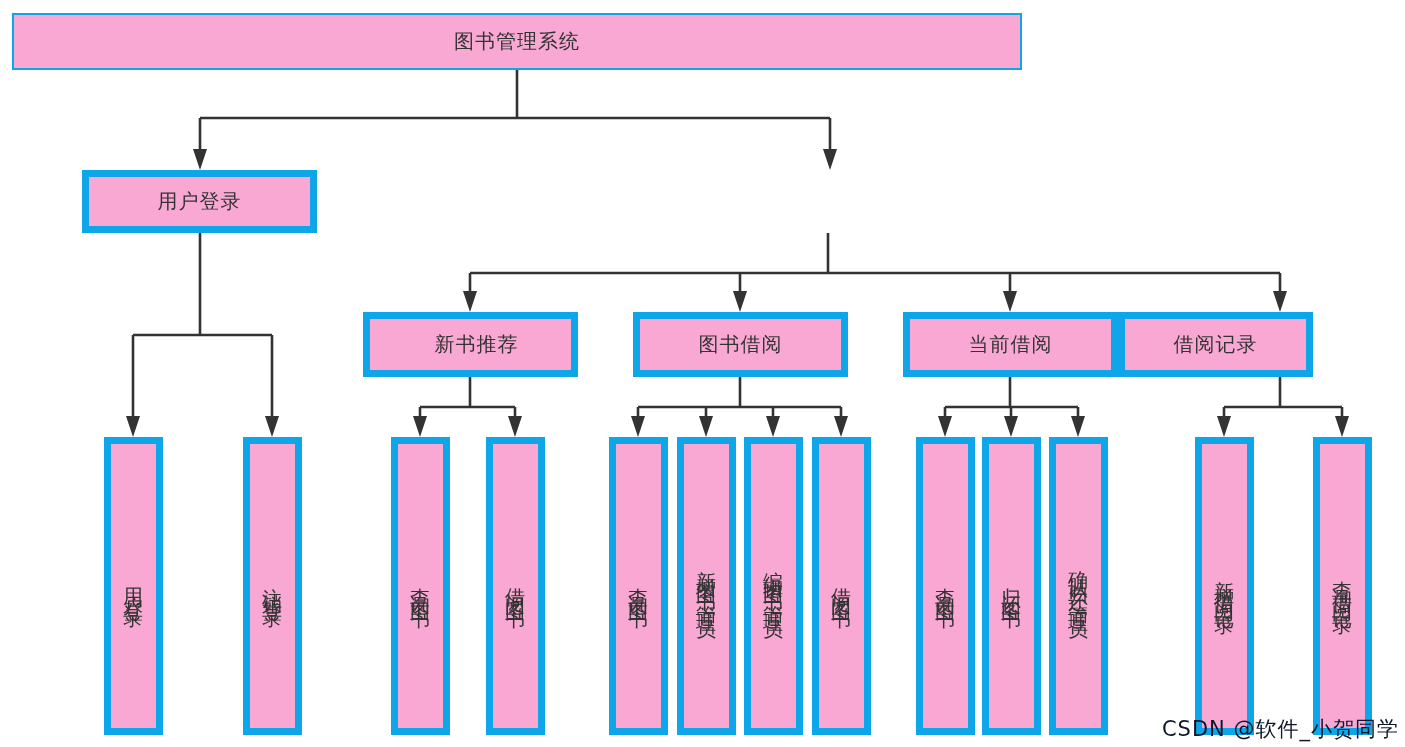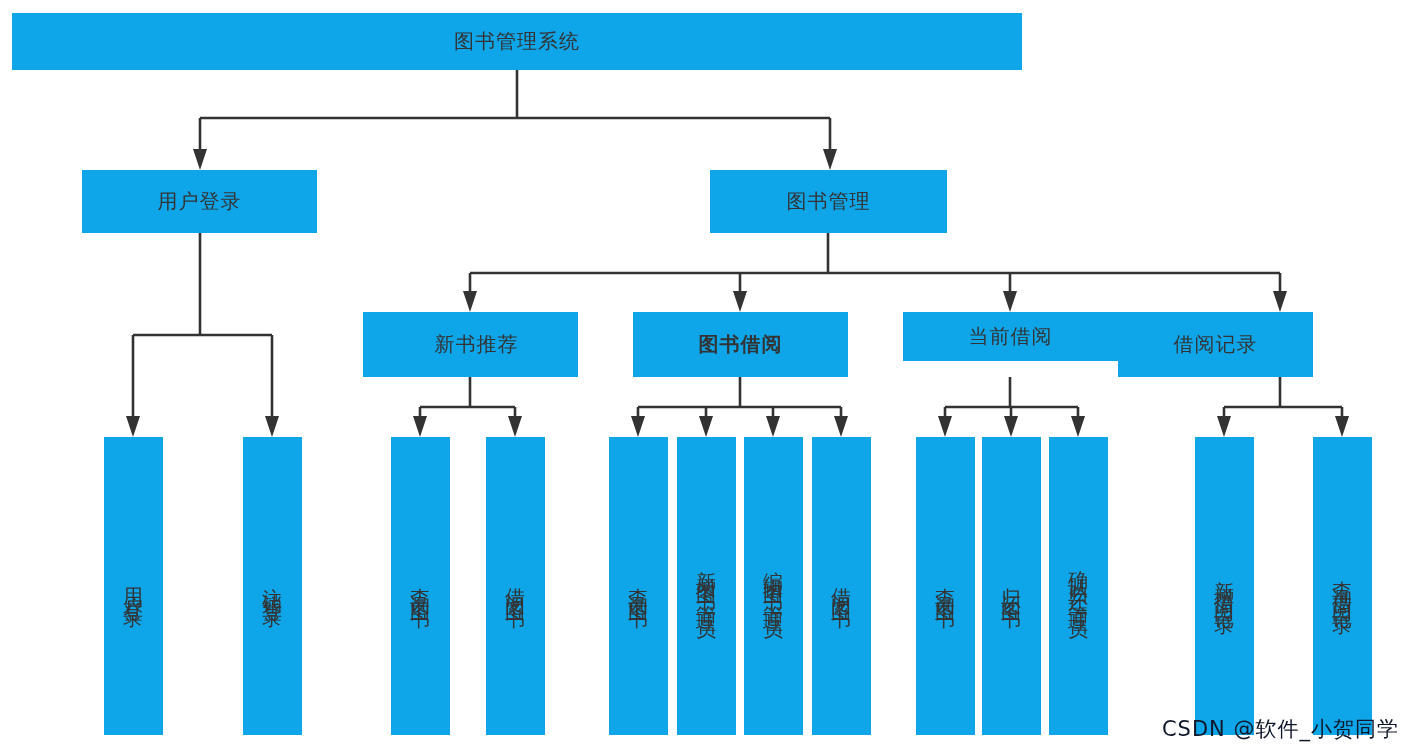--- a/index.html
+++ b/index.html
@@ -17,21 +17,21 @@
   }
   .wires {
     position: absolute;
     left: 0; top: 0;
     width: 1405px; height: 747px;
     pointer-events: none;
   }
   .box {
     position: absolute;
     box-sizing: border-box;
-    background: #0ea5e9;
+    background: #f9a8d4;
     border: 7px solid #0ea5e9;
     color: #333333;
     display: flex;
     align-items: center;
     justify-content: center;
     text-align: center;
   }
   .box.root {
     border-width: 2px;
     font-size: 20px;
@@ -116,27 +116,26 @@
       <line x1="1224" y1="407" x2="1224" y2="419" stroke="#333333" stroke-width="2.6"></line>
       <polygon points="1217,416 1231,416 1224,437" fill="#333333"></polygon>
       <line x1="1342" y1="407" x2="1342" y2="419" stroke="#333333" stroke-width="2.6"></line>
       <polygon points="1335,416 1349,416 1342,437" fill="#333333"></polygon>
     </svg>
 
   <div class="box root h" style="left:12px; top:13px; width:1010px; height:57px;">图书管理系统</div>
 
   <div class="box h" style="left:82px; top:170px; width:235px; height:63px;">用户登录</div>
 
-  <div class="box h" style="left:710px; top:170px; width:237px; height:63px;">图书管理</div>
 
   <div class="box h" style="left:363px; top:312px; width:215px; height:65px;padding-left:12px;">新书推荐</div>
 
-  <div class="box h" style="left:633px; top:312px; width:215px; height:65px;font-weight:bold;">图书借阅</div>
+  <div class="box h" style="left:633px; top:312px; width:215px; height:65px;">图书借阅</div>
 
-  <div class="box h" style="left:903px; top:312px; width:215px; height:49px;">当前借阅</div>
+  <div class="box h" style="left:903px; top:312px; width:215px; height:65px;">当前借阅</div>
 
   <div class="box h" style="left:1118px; top:312px; width:195px; height:65px;">借阅记录</div>
 
   <div class="box v" style="left:104px; top:437px; width:59px; height:298px;">用户登录</div>
 
   <div class="box v" style="left:243px; top:437px; width:59px; height:298px;">注销登录</div>
 
   <div class="box v" style="left:391px; top:437px; width:59px; height:298px;">查询图书</div>
 
   <div class="box v" style="left:486px; top:437px; width:59px; height:298px;">借阅图书</div>

